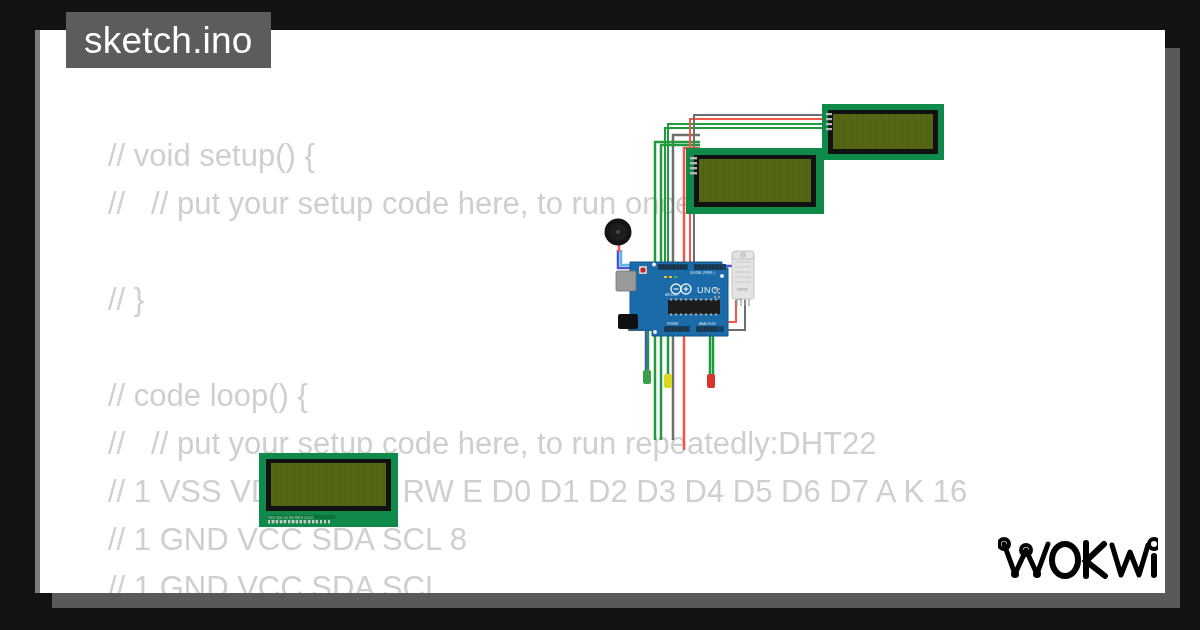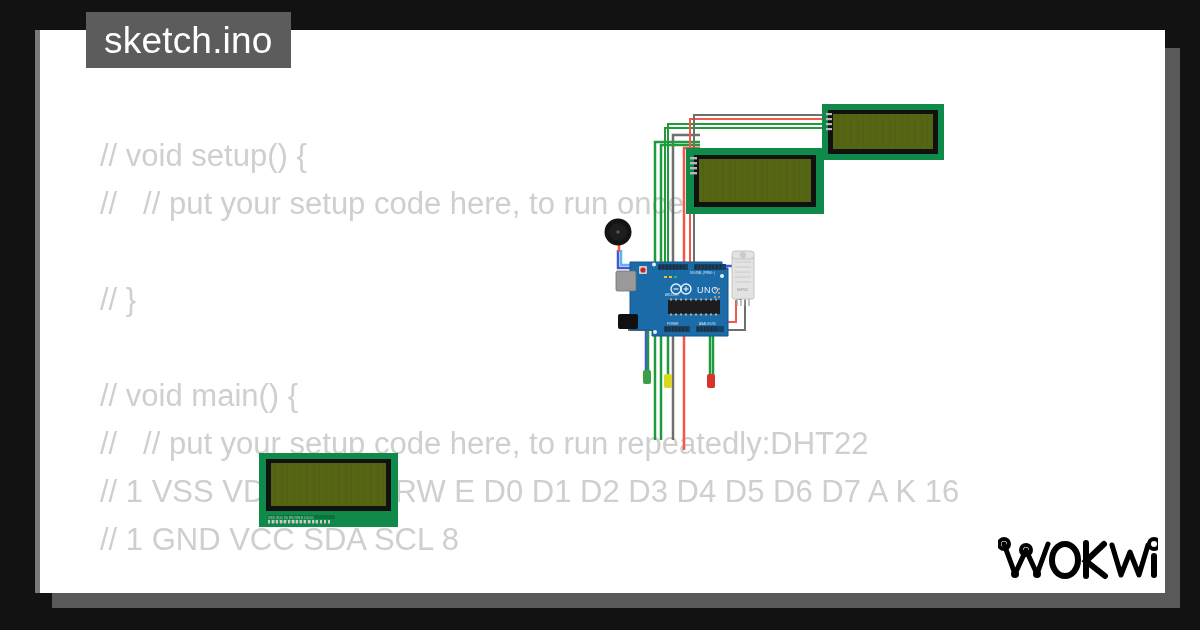--- a/index.html
+++ b/index.html
@@ -46,34 +46,33 @@
   .file-tab {
     position: absolute;
     left: 66px;
     top: 12px;
     height: 56px;
     padding: 0 18px;
     background: #5c5c5c;
     display: flex;
     align-items: center;
     z-index: 40;
-    margin-left: 20px;
   }
   .file-tab-label {
     color: #ffffff;
     font-size: 37px;
     line-height: 1;
     letter-spacing: 0.2px;
     font-family: "Liberation Sans", sans-serif;
   }
 
   
   .code {
     position: absolute;
-    left: 60px;
+    left: 68px;
     top: 102px;
     width: 1060px;
     z-index: 5;
     pointer-events: none;
   }
   .code-line {
     color: #cfcfcf;
     font-size: 31px;
     line-height: 48px;
     height: 48px;
@@ -121,24 +120,25 @@
   <div class="card-shadow"></div>
 
   <div class="card">
 
     <div class="code">
       <div class="code-line">// void setup() {</div>
       <div class="code-line">//   // put your setup code here, to run once:</div>
       <div class="code-line blank"></div>
       <div class="code-line">// }</div>
       <div class="code-line blank"></div>
-      <div class="code-line">// void main() {</div>
+      <div class="code-line">// code loop() {</div>
       <div class="code-line">//   // put your setup code here, to run repeatedly:DHT22</div>
       <div class="code-line">// 1 VSS VDD V0 RS RW E D0 D1 D2 D3 D4 D5 D6 D7 A K 16</div>
       <div class="code-line">// 1 GND VCC SDA SCL 8</div>
+      <div class="code-line">// 1 GND VCC SDA SCL</div>
     </div>
 
   </div>
 
   <svg class="circuit" viewBox="0 0 1200 630" xmlns="http://www.w3.org/2000/svg">
 
     <g>
 
       <path d="M 673 440 L 673 135 L 700 135" stroke="#6e6e6e" stroke-width="2.5" fill="none"></path>
 

